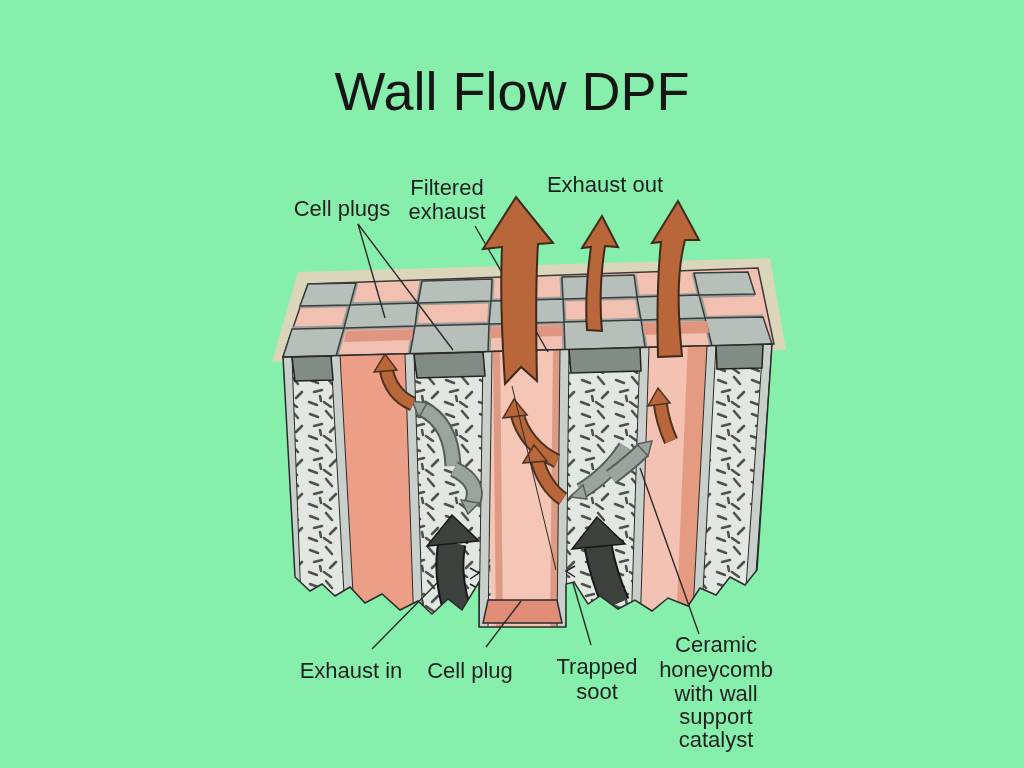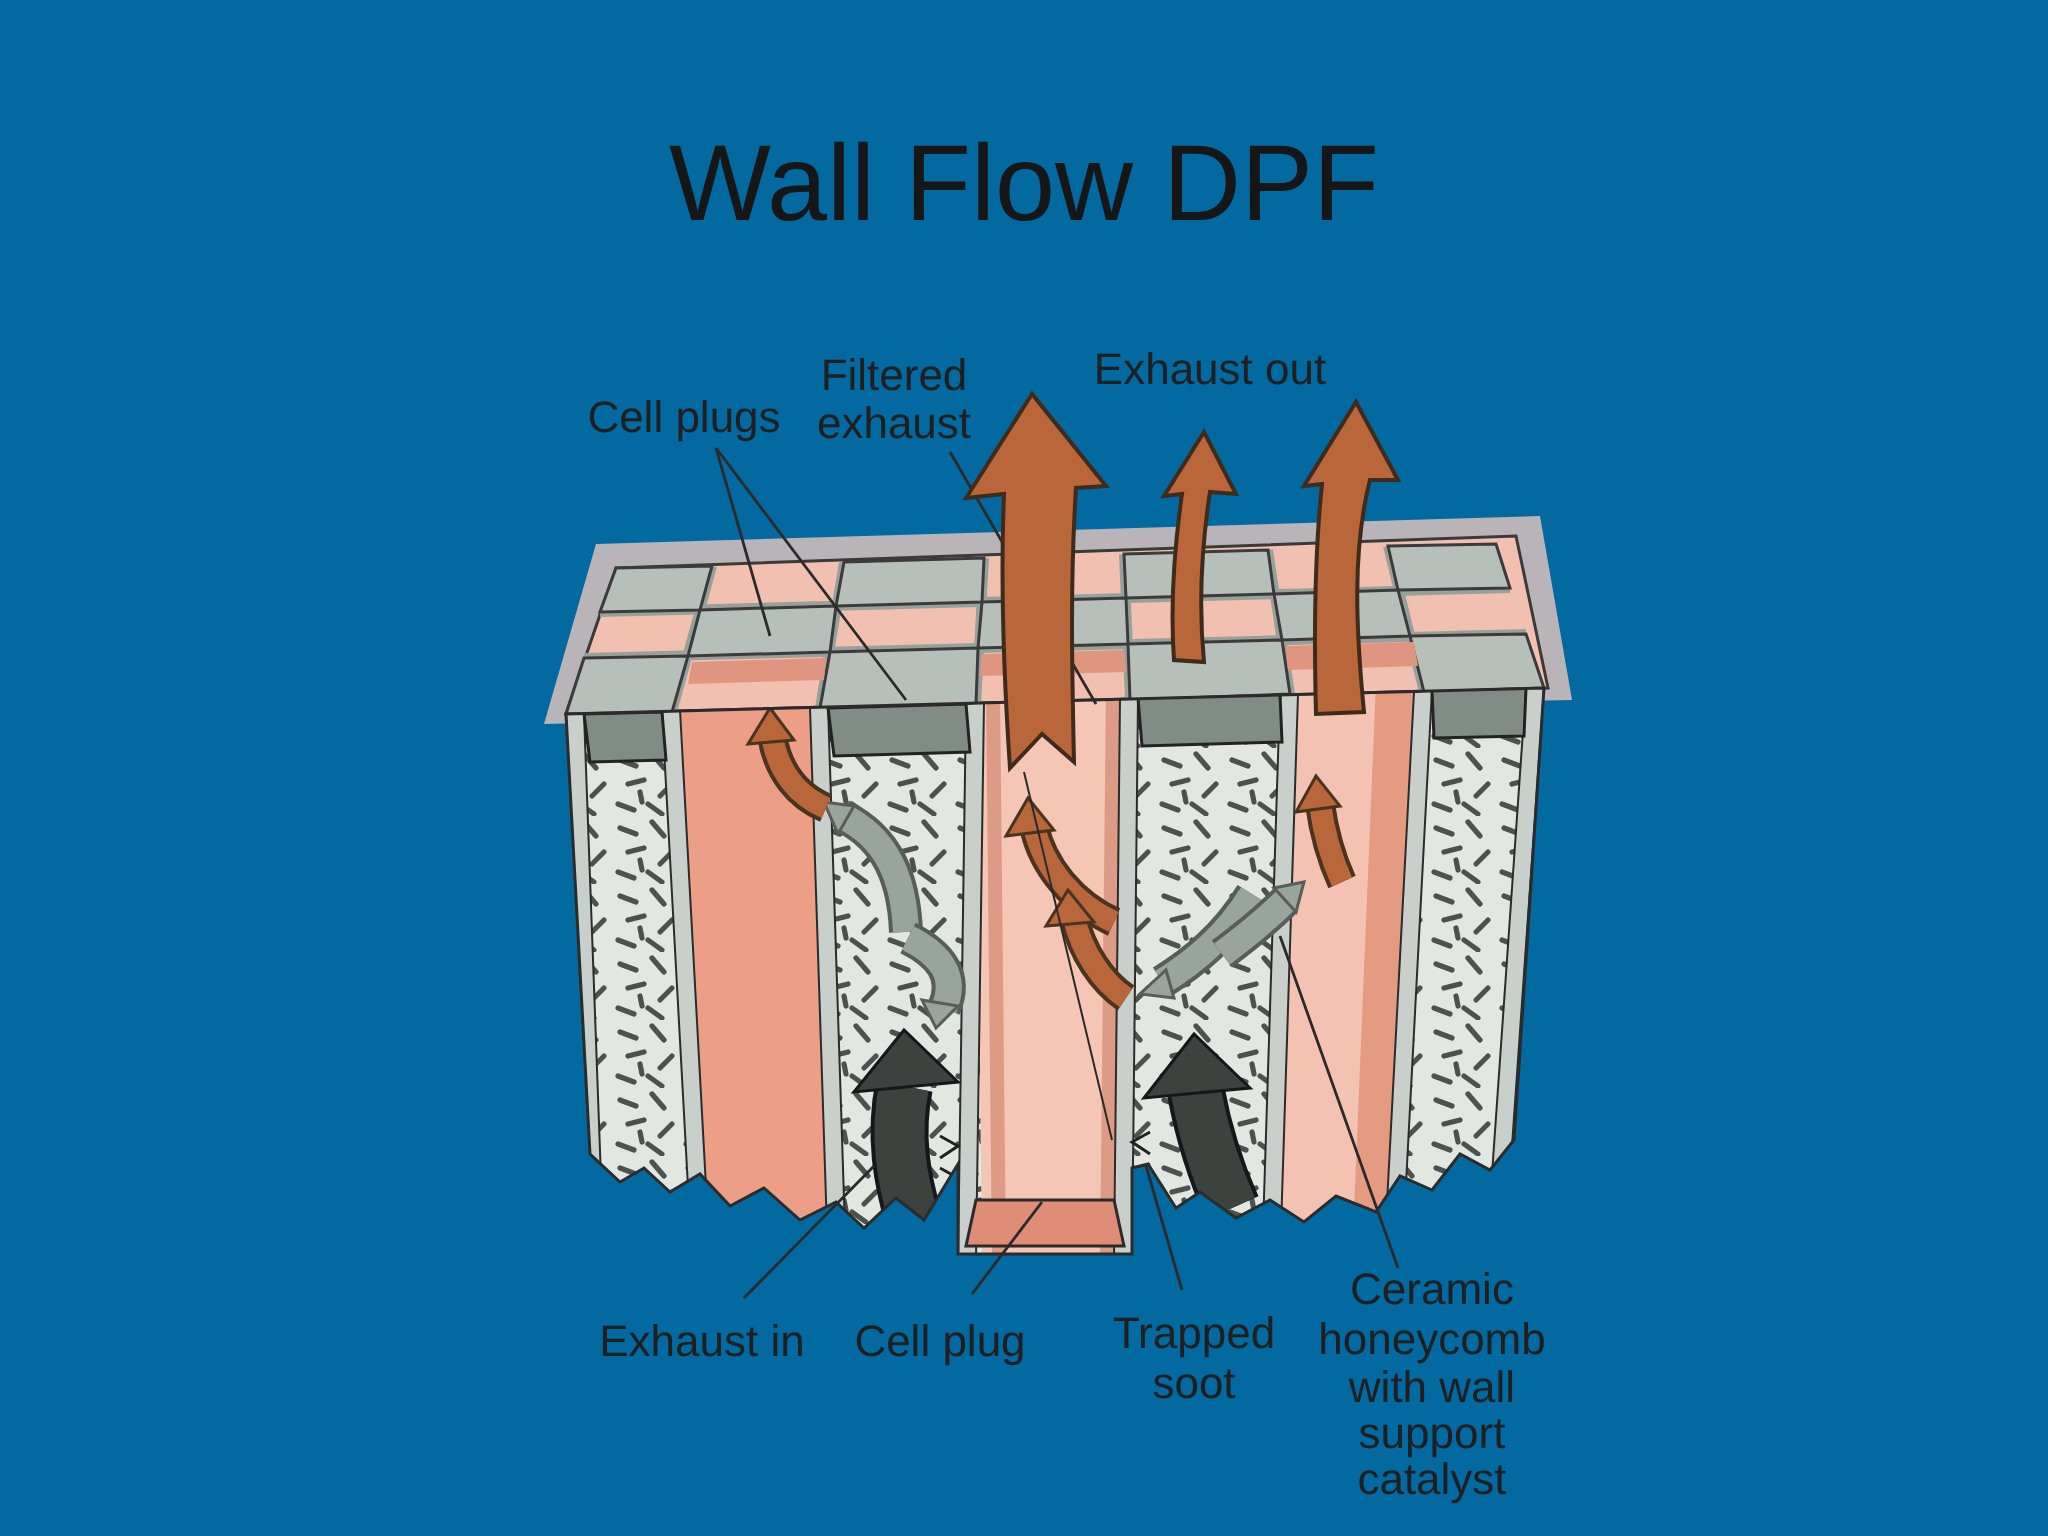--- a/index.html
+++ b/index.html
@@ -1,16 +1,16 @@
 <!DOCTYPE html>
 <html><head>
 <meta charset="utf-8">
 <style>
   html,body{margin:0;padding:0;background:#ffffff;}
-  .slide{position:relative;width:1024px;height:768px;background:#0369a1;overflow:hidden;}
+  .slide{position:relative;width:1024px;height:768px;background:#86efac;overflow:hidden;}
   svg{display:block;}
   text{font-family:"Liberation Sans",sans-serif;}
   .ttl{font-size:54px;fill:#161616;text-anchor:middle;}
   .lbl{font-size:22px;fill:#1f1f1f;text-anchor:middle;}
   .leader{stroke:#2a2a2a;stroke-width:1.4;fill:none;}
   .cellgray{fill:#b7bfba;stroke:#3b3b3b;stroke-width:1.5;}
   .grout{stroke:#97a19b;stroke-width:5;fill:none;}
   .strip{fill:#c9d0cb;stroke:#2b2b2b;stroke-width:1;}
   .cap{fill:#828c86;stroke:#222;stroke-width:1.5;}
   .spk-base{fill:#e3e7e2;}

